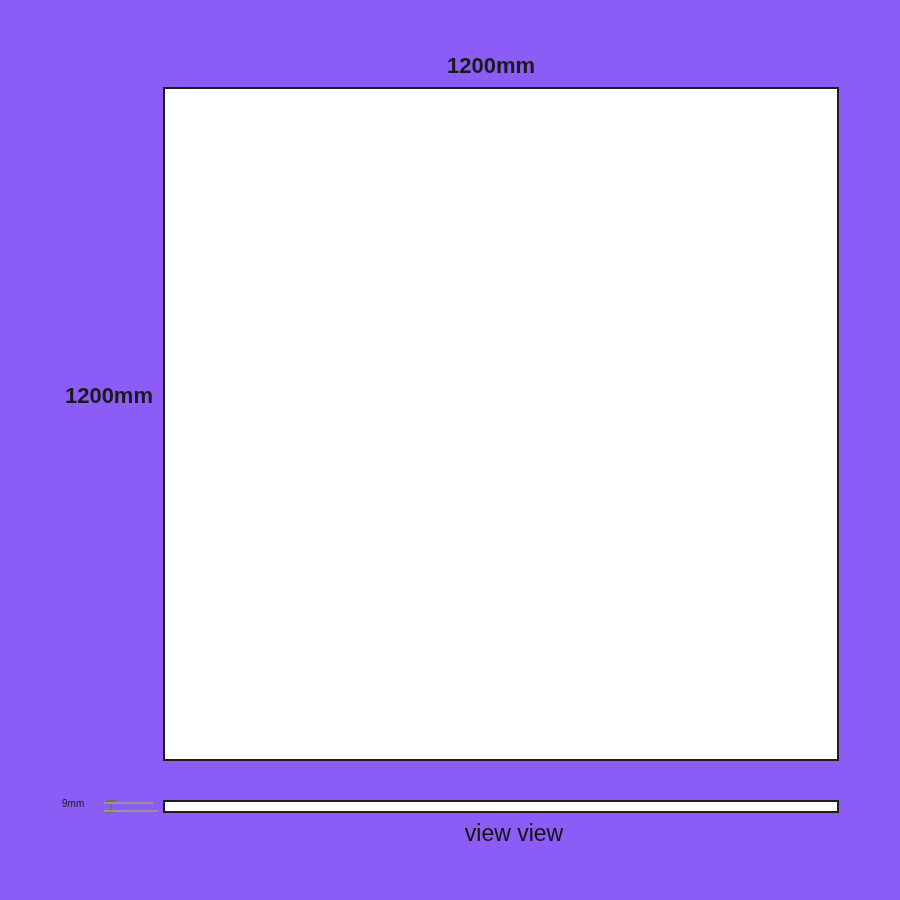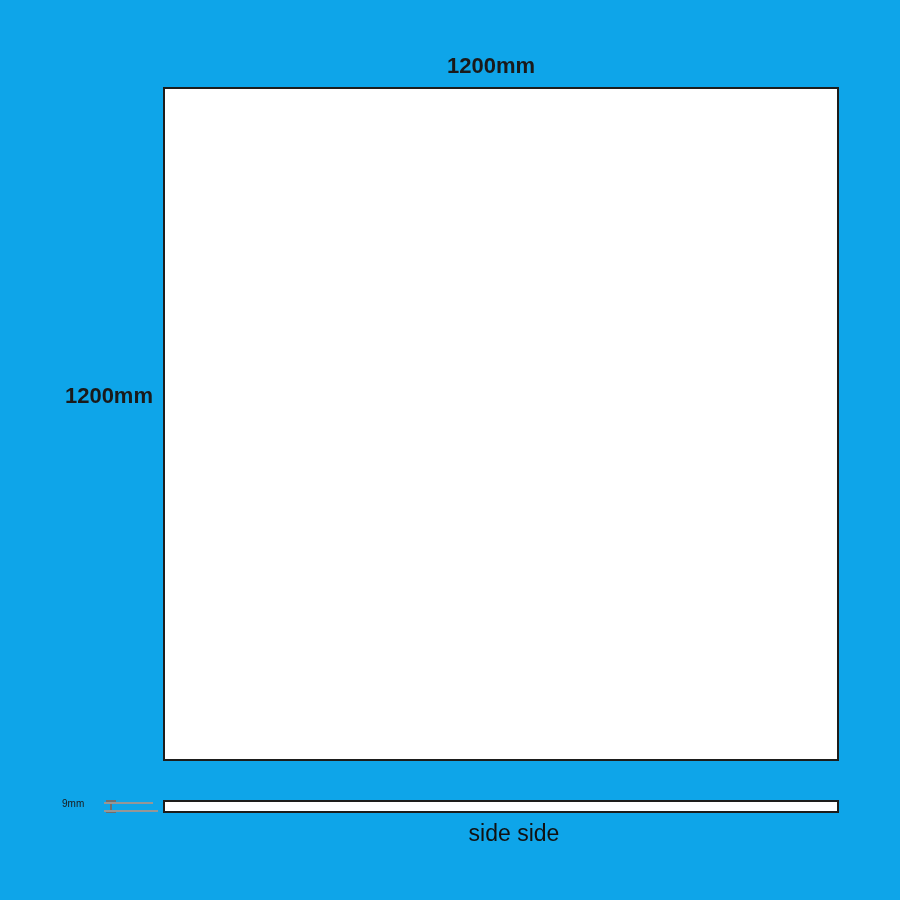--- a/index.html
+++ b/index.html
@@ -4,21 +4,21 @@
 <style>
   html, body {
     margin: 0;
     padding: 0;
     background: #ffffff;
   }
   .canvas {
     position: relative;
     width: 900px;
     height: 900px;
-    background: #0ea5e9;
+    background: #8b5cf6;
     font-family: "Liberation Sans", sans-serif;
     overflow: hidden;
   }
 
   
   .panel-front {
     position: absolute;
     left: 163px;
     top: 87px;
     width: 676px;
@@ -123,15 +123,15 @@
   <div class="thickness-label">9mm</div>
 
   <div class="tick-cap tick-cap--top"></div>
   <div class="tick-vertical"></div>
   <div class="tick-cap tick-cap--bottom"></div>
   <div class="ext-line ext-line--top"></div>
   <div class="ext-line ext-line--bottom"></div>
 
   <div class="panel-side"></div>
 
-  <div class="side-caption">side side</div>
+  <div class="side-caption">view view</div>
 
 </div>
 
 </body></html>

